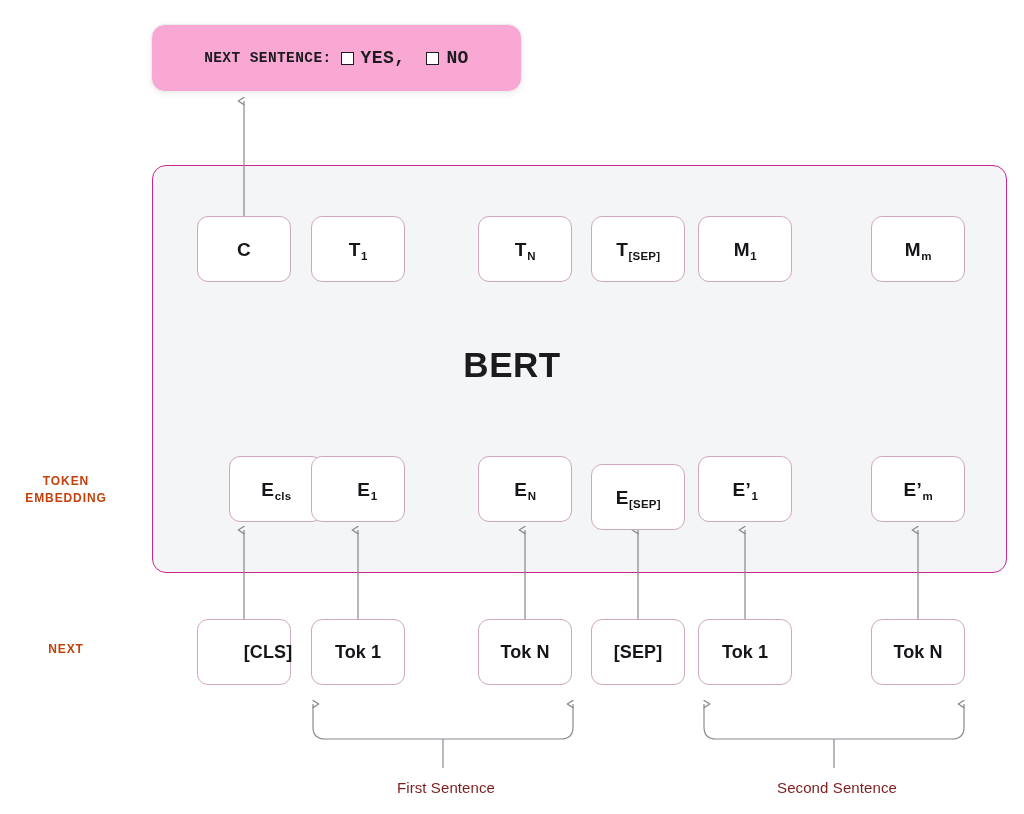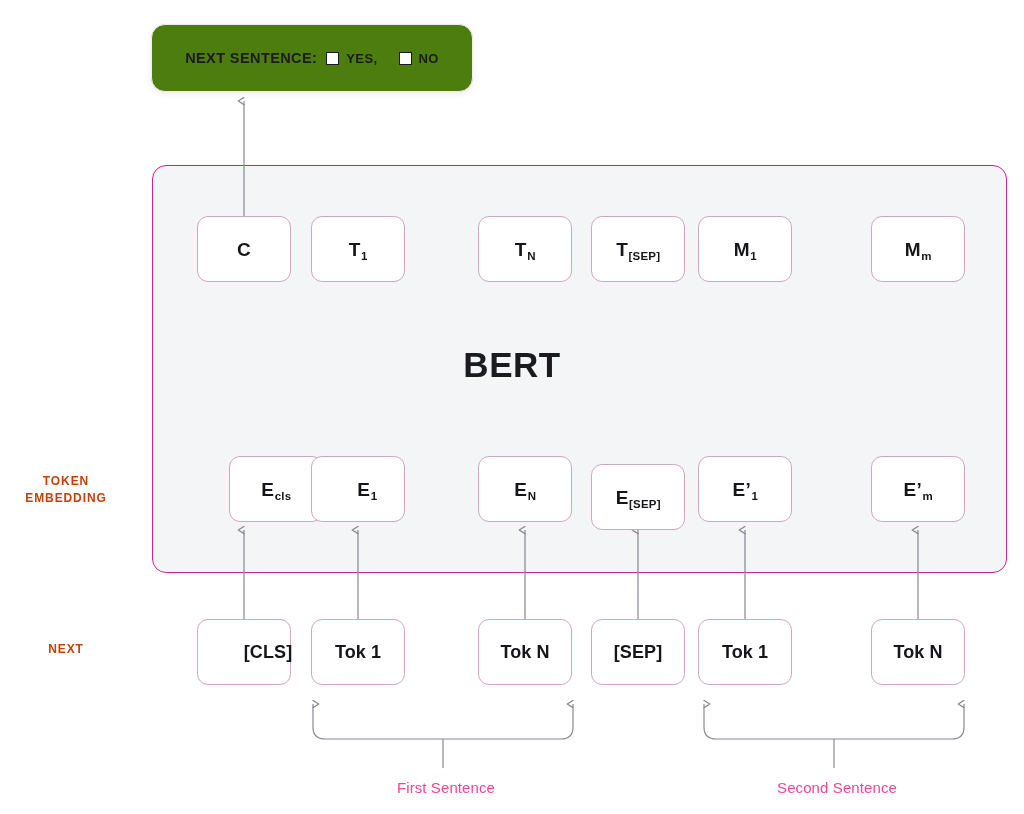--- a/index.html
+++ b/index.html
@@ -25,30 +25,31 @@
     left: 0; top: 0;
     width: 1024px; height: 814px;
     pointer-events: none;
     z-index: 3;
   }
 
   
   .next-sentence-box {
     position: absolute;
     left: 151px; top: 24px;
-    width: 322px; height: 68px;
-    background: #4d7c0f;
+    width: 371px; height: 68px;
+    background: #f9a8d4;
     border: 1px solid #ececee;
     border-radius: 14px;
     box-shadow: 0 2px 6px rgba(20,20,40,0.07);
     display: flex;
     align-items: center;
     justify-content: center;
     gap: 9px;
     z-index: 5;
+    font-family: Liberation Mono, monospace;
   }
   .ns-label {
     font-size: 14.5px;
     font-weight: 700;
     letter-spacing: 0.4px;
     color: #1b1b1f;
     white-space: nowrap;
   }
   .ns-opt {
     display: flex;
@@ -56,21 +57,21 @@
     gap: 7px;
   }
   .ns-opt + .ns-opt { margin-left: 12px; }
   .checkbox {
     width: 13px; height: 13px;
     border: 1.7px solid #1b1b1f;
     background: #fff;
     display: inline-block;
   }
   .ns-opt-label {
-    font-size: 13px;
+    font-size: 18px;
     font-weight: 700;
     letter-spacing: 0.4px;
     color: #1b1b1f;
   }
 
   
   .bert-panel {
     position: absolute;
     left: 152px; top: 165px;
     width: 855px; height: 408px;
@@ -146,21 +147,21 @@
   #label-input {
     left: 0; top: 641px; width: 132px;
   }
 
   
   .sentence-caption {
     position: absolute;
     text-align: center;
     font-size: 15px;
     font-weight: 400;
-    color: #ec4899;
+    color: #7f1d1d;
     letter-spacing: 0.1px;
     z-index: 4;
   }
   #caption-first  { left: 336px; top: 779px; width: 220px; }
   #caption-second { left: 727px; top: 779px; width: 220px; }
 </style>
 </head>
 <body>
 
 <div id="diagram">

